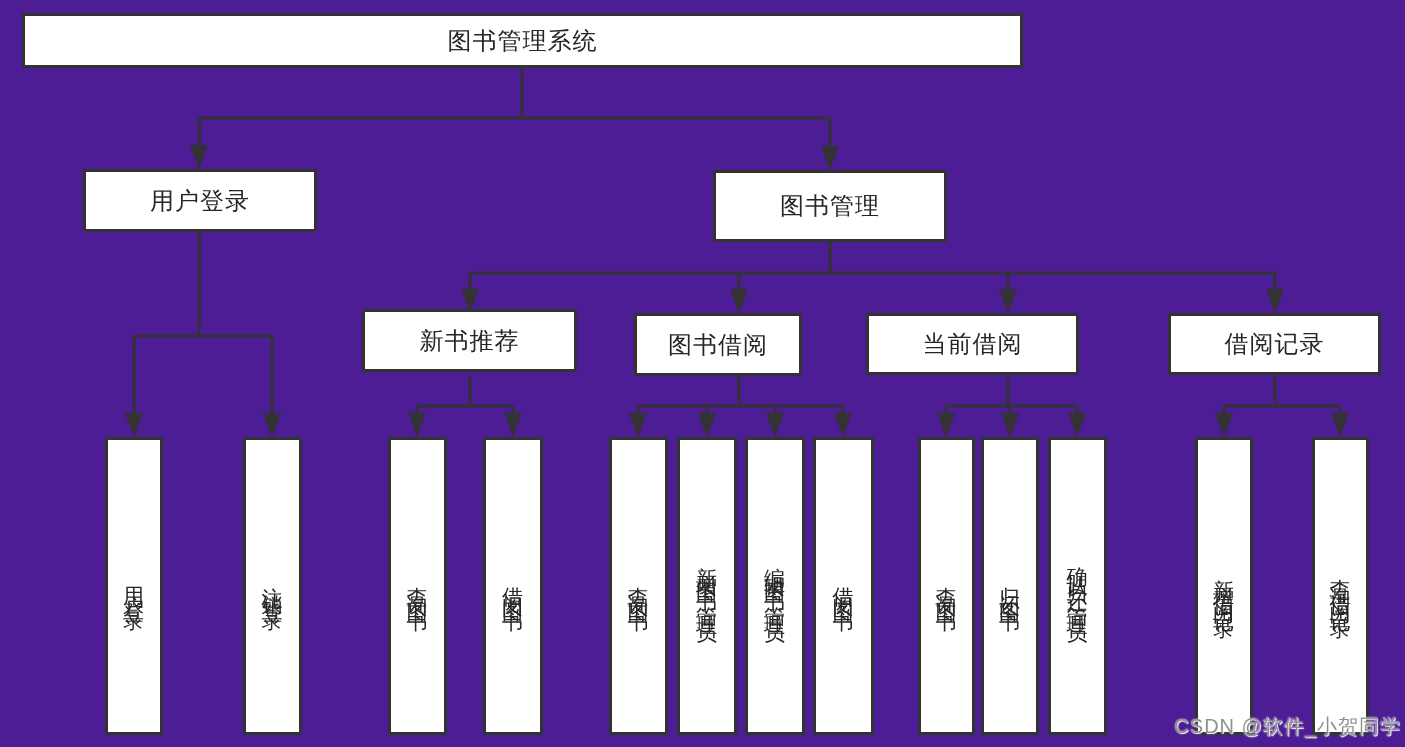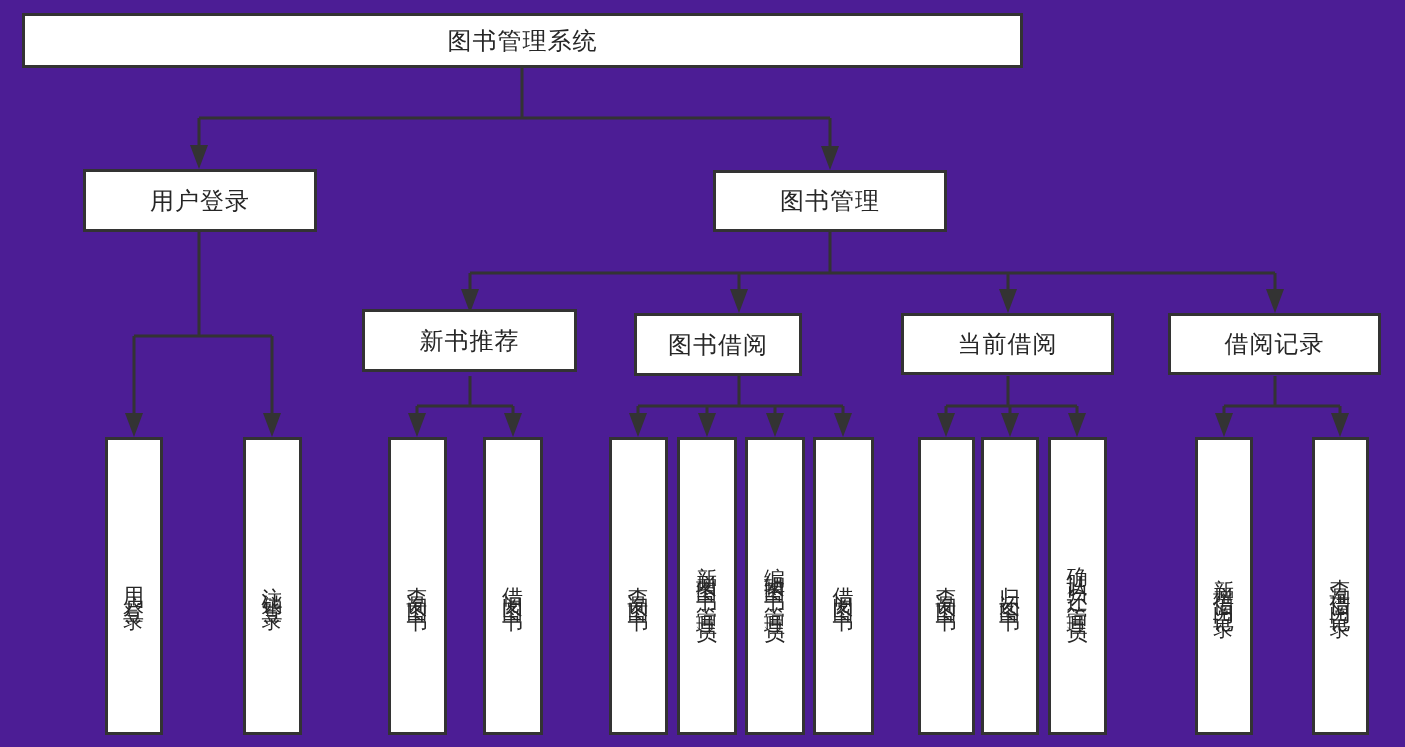--- a/index.html
+++ b/index.html
@@ -32,24 +32,24 @@
   .vtext {
     writing-mode: vertical-rl;
     text-orientation: mixed;
     letter-spacing: 8px;
     line-height: 1.1;
     white-space: nowrap;
   }
   
   .root { left: 22px;  top: 13px;  width: 1001px; height: 55px; }
   .l2a  { left: 83px;  top: 169px; width: 234px;  height: 63px; }
-  .l2b  { left: 713px; top: 170px; width: 234px;  height: 62px; }
+  .l2b  { left: 713px; top: 170px; width: 234px;  height: 72px; }
   .l3a  { left: 362px; top: 309px; width: 215px;  height: 63px; }
   .l3b  { left: 634px; top: 313px; width: 168px;  height: 63px; }
-  .l3c  { left: 901px; top: 313px; width: 213px;  height: 62px; }
+  .l3c  { left: 866px; top: 313px; width: 213px;  height: 62px; }
   .l3d  { left: 1168px;top: 313px; width: 213px;  height: 62px; }
   .leaf { top: 437px; height: 298px; }
   .f1  { left: 105px;  width: 58px; }
   .f2  { left: 243px;  width: 59px; }
   .f3  { left: 388px;  width: 59px; }
   .f4  { left: 483px;  width: 60px; }
   .f5  { left: 609px;  width: 59px; }
   .f6  { left: 677px;  width: 60px; }
   .f7  { left: 745px;  width: 60px; }
   .f8  { left: 813px;  width: 61px; }
@@ -150,14 +150,15 @@
   <div class="box leaf f11">
     <span class="vtext">确认归还（管理员）</span>
   </div>
   <div class="box leaf f12">
     <span class="vtext">新增借阅记录</span>
   </div>
   <div class="box leaf f13">
     <span class="vtext">查询借阅记录</span>
   </div>
 
+  <div class="watermark">CSDN @软件_小贺同学</div>
 
 </div>
 
 </body></html>

